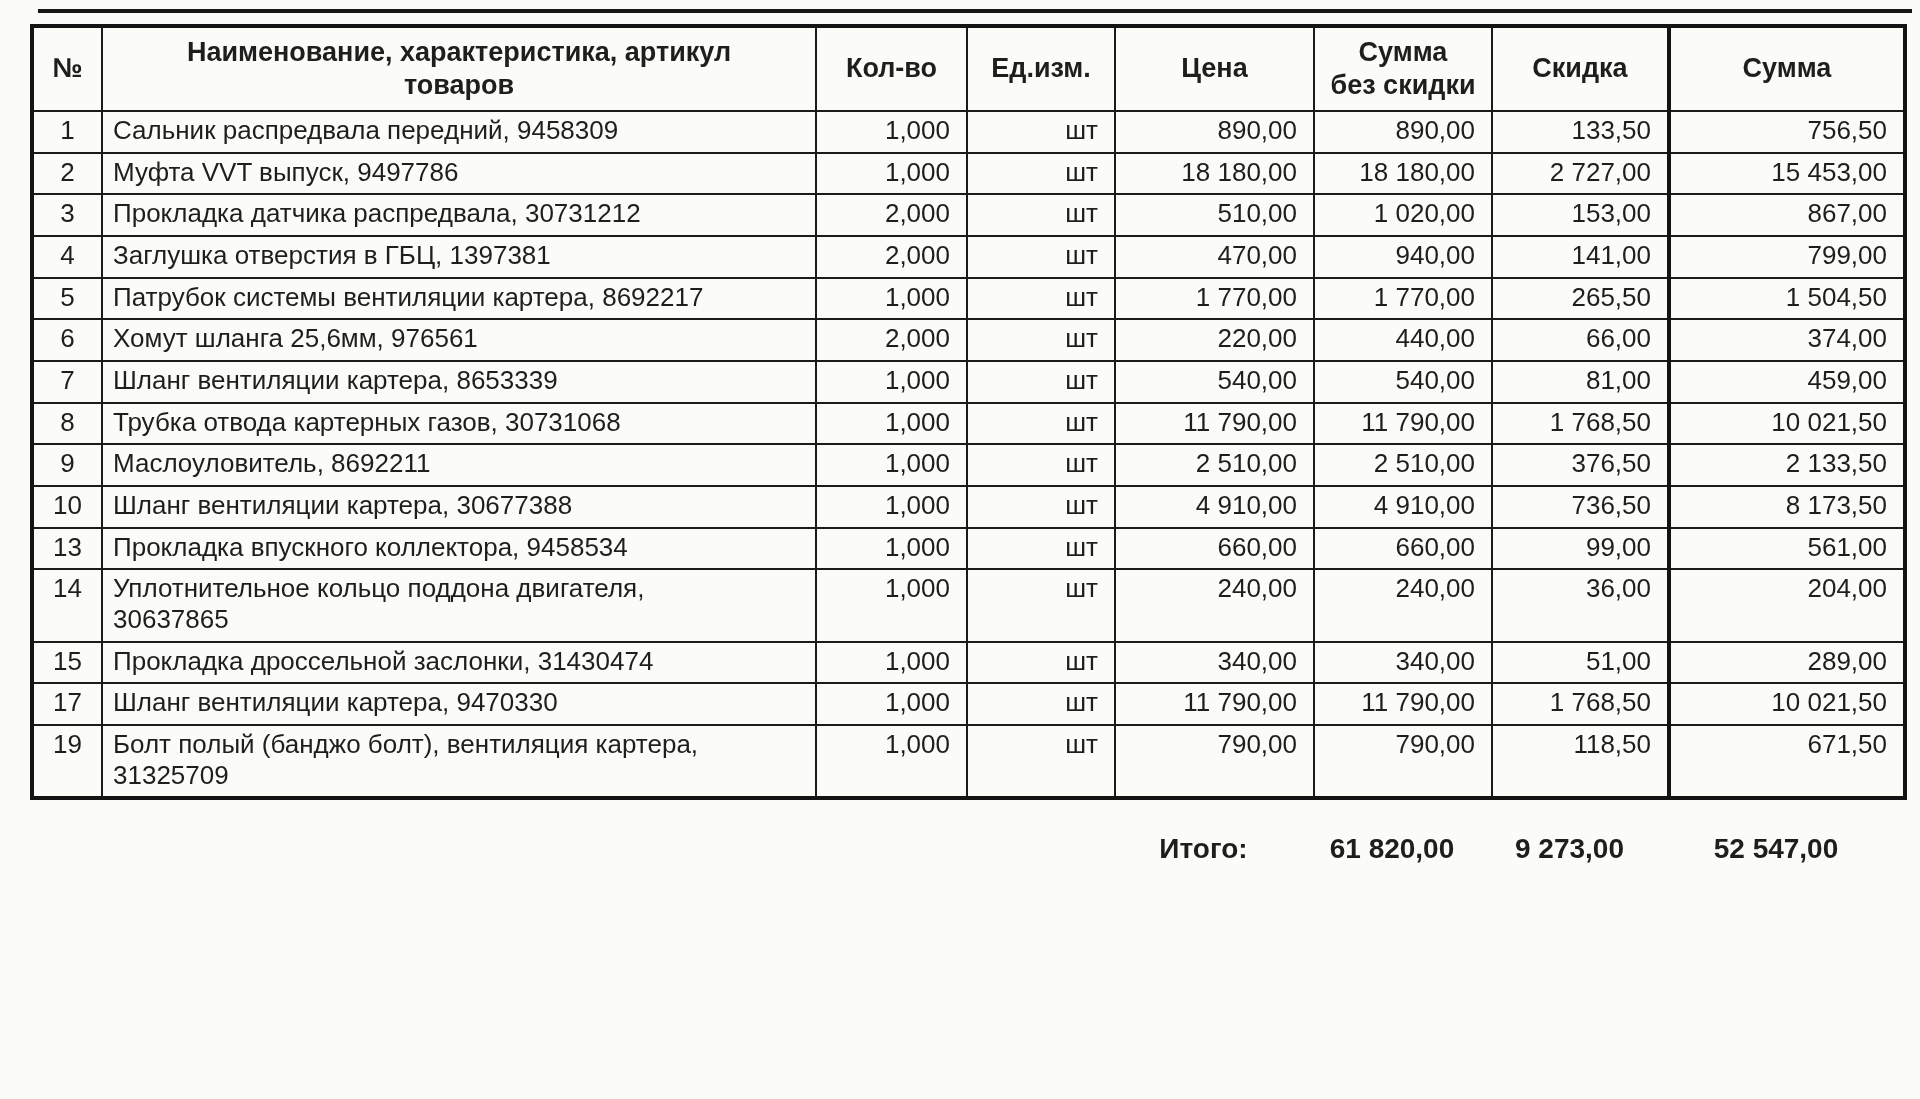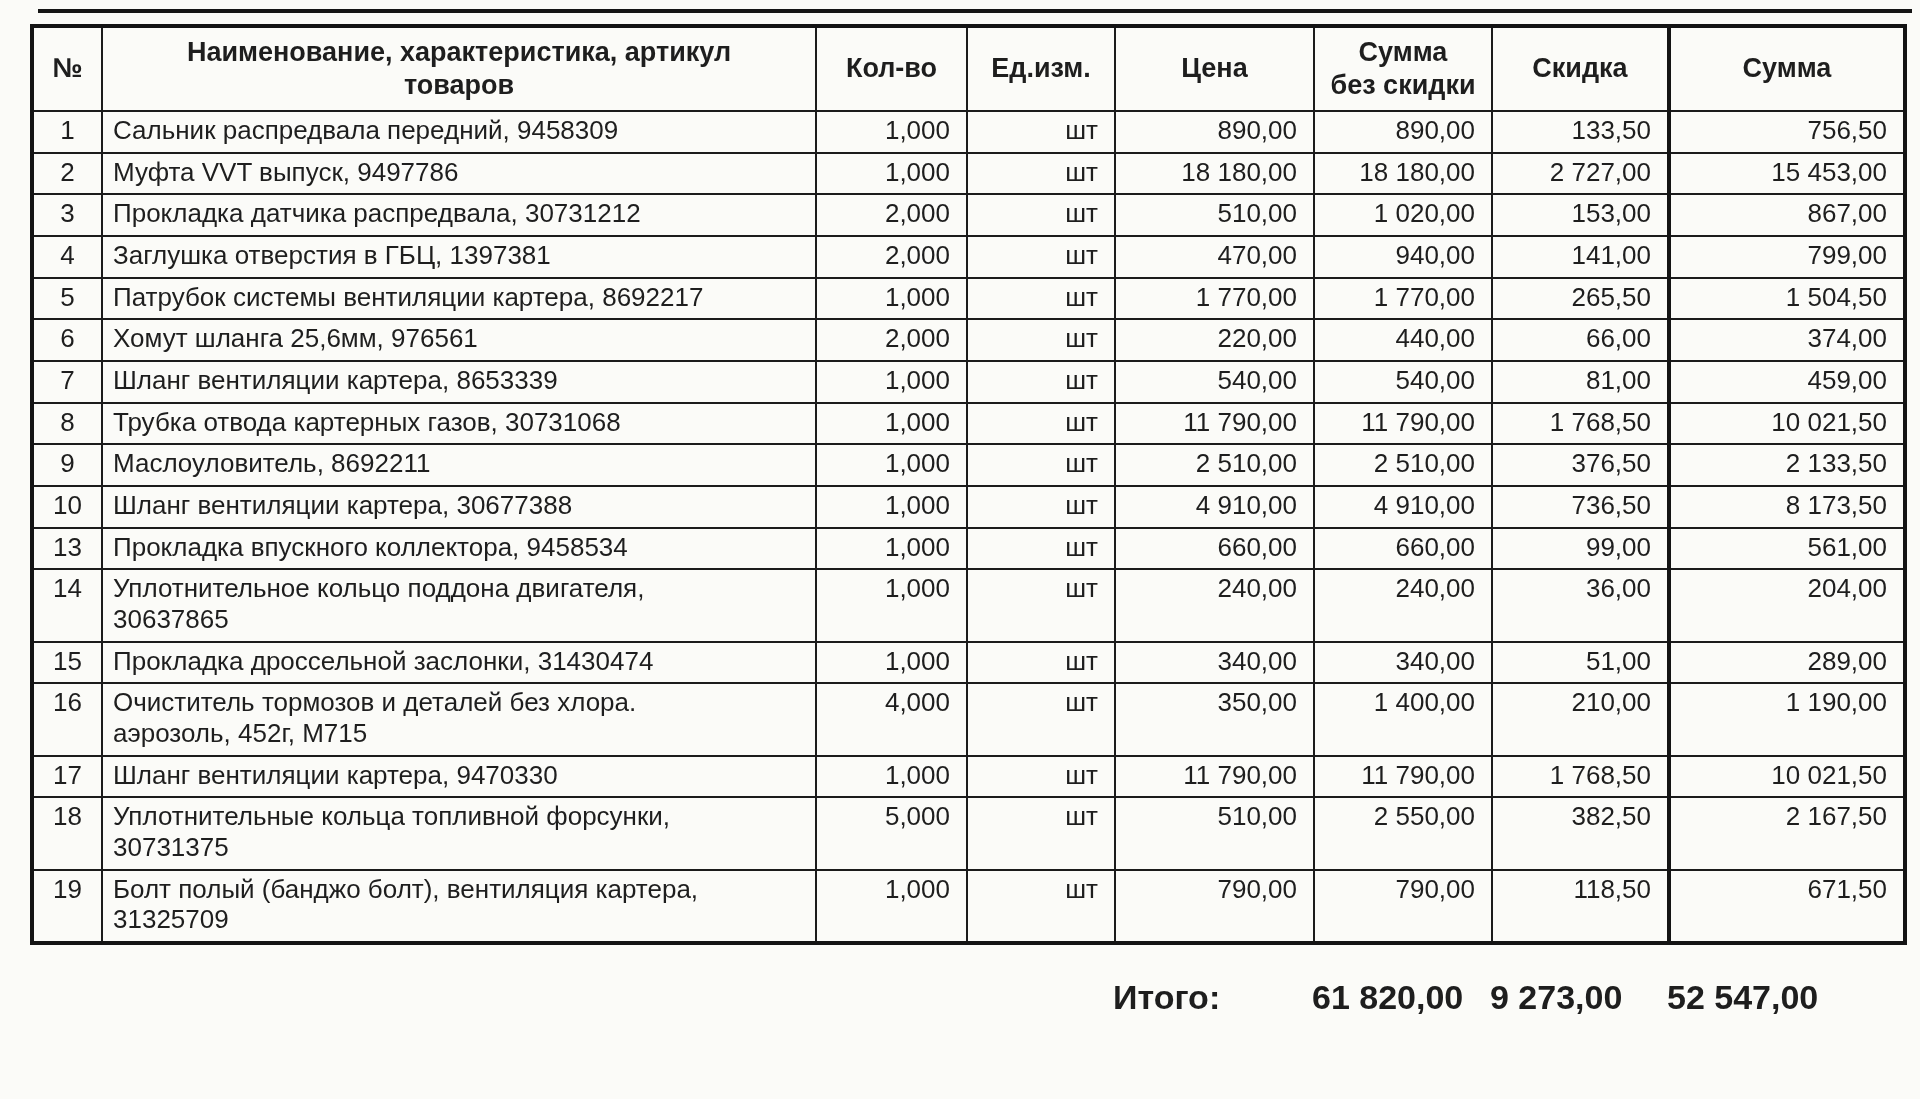--- a/index.html
+++ b/index.html
@@ -55,23 +55,23 @@
   td.c-name { text-align: left; padding-left: 8px; white-space: pre-line; }
   .num { text-align: right; padding-right: 16px !important; }
   th.h-sum, td.c-sum { border-left: 4px solid #141414 !important; }
   table.totals {
     margin: 26px 0 0 30px;
     border-collapse: collapse;
     table-layout: fixed;
     width: 1873px;
   }
   table.totals td {
-    font-size: 34px;
+    font-size: 28px;
     font-weight: bold;
-    text-align: left;
+    text-align: center;
     padding: 7px 18px 7px 0;
     white-space: nowrap;
   }
 </style>
 </head>
 <body>
 
 <div class="page">
 
   <div class="topline"></div>
@@ -227,50 +227,28 @@
       <td class="c-num">15</td>
       <td class="c-name">Прокладка дроссельной заслонки, 31430474</td>
       <td class="c-qty num">1,000</td>
       <td class="c-unit num">шт</td>
       <td class="c-price num">340,00</td>
       <td class="c-sumfull num">340,00</td>
       <td class="c-disc num">51,00</td>
       <td class="c-sum num">289,00</td>
     </tr>
         <tr>
-      <td class="c-num">16</td>
-      <td class="c-name">Очиститель тормозов и деталей без хлора.
-аэрозоль, 452г, М715</td>
-      <td class="c-qty num">4,000</td>
-      <td class="c-unit num">шт</td>
-      <td class="c-price num">350,00</td>
-      <td class="c-sumfull num">1 400,00</td>
-      <td class="c-disc num">210,00</td>
-      <td class="c-sum num">1 190,00</td>
-    </tr>
-        <tr>
       <td class="c-num">17</td>
       <td class="c-name">Шланг вентиляции картера, 9470330</td>
       <td class="c-qty num">1,000</td>
       <td class="c-unit num">шт</td>
       <td class="c-price num">11 790,00</td>
       <td class="c-sumfull num">11 790,00</td>
       <td class="c-disc num">1 768,50</td>
       <td class="c-sum num">10 021,50</td>
-    </tr>
-        <tr>
-      <td class="c-num">18</td>
-      <td class="c-name">Уплотнительные кольца топливной форсунки,
-30731375</td>
-      <td class="c-qty num">5,000</td>
-      <td class="c-unit num">шт</td>
-      <td class="c-price num">510,00</td>
-      <td class="c-sumfull num">2 550,00</td>
-      <td class="c-disc num">382,50</td>
-      <td class="c-sum num">2 167,50</td>
     </tr>
         <tr>
       <td class="c-num">19</td>
       <td class="c-name">Болт полый (банджо болт), вентиляция картера,
 31325709</td>
       <td class="c-qty num">1,000</td>
       <td class="c-unit num">шт</td>
       <td class="c-price num">790,00</td>
       <td class="c-sumfull num">790,00</td>
       <td class="c-disc num">118,50</td>

